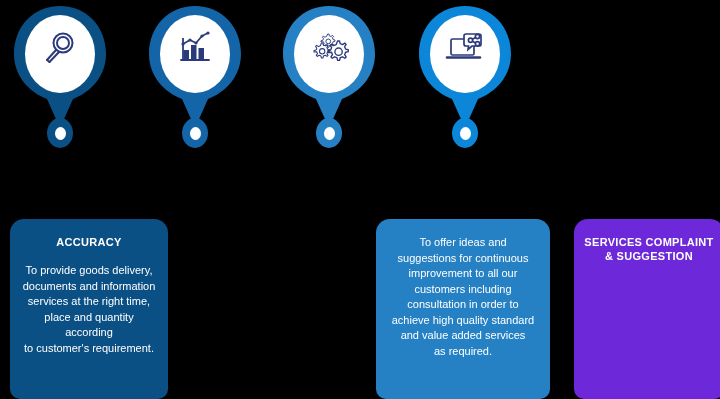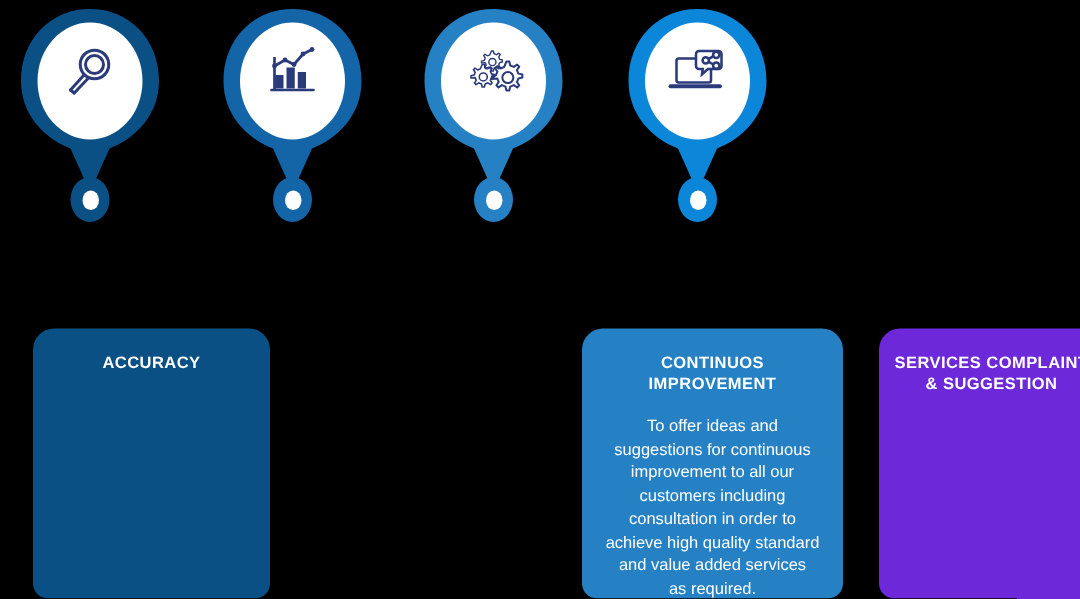--- a/index.html
+++ b/index.html
@@ -68,21 +68,21 @@
   .pin-dot-inner {
     width: 11px;
     height: 13px;
     border-radius: 50%;
     background: #ffffff;
   }
 
   
   .cards-layer {
     position: absolute;
-    left: 12px;
+    left: 0;
     top: 219px;
     width: 580px;
     height: 180px;
   }
   .card {
     position: absolute;
     top: 0;
     height: 180px;
     border-radius: 14px 14px 10px 10px;
     box-sizing: border-box;
@@ -209,26 +209,29 @@
     <div class="pin-dot" style="background:#0b86d8;">
       <div class="pin-dot-inner"></div>
     </div>
   </div>
 </div>
 
 <div class="cards-layer">
 
   <div class="card" style="left:10px; width:158px; background:#0b5085;">
     <p class="card-title">ACCURACY</p>
+    <p class="card-body">To provide goods delivery,
+documents and information
+services at the right time,
+place and quantity according
+to customer's requirement.</p>
   </div>
 
 
   <div class="card" style="left:376px; width:174px; background:#2581c4;">
-    <p class="card-title">CONTINUOS
-IMPROVEMENT</p>
     <p class="card-body">To offer ideas and
 suggestions for continuous
 improvement to all our
 customers including
 consultation in order to
 achieve high quality standard
 and value added services
 as required.</p>
   </div>
 

